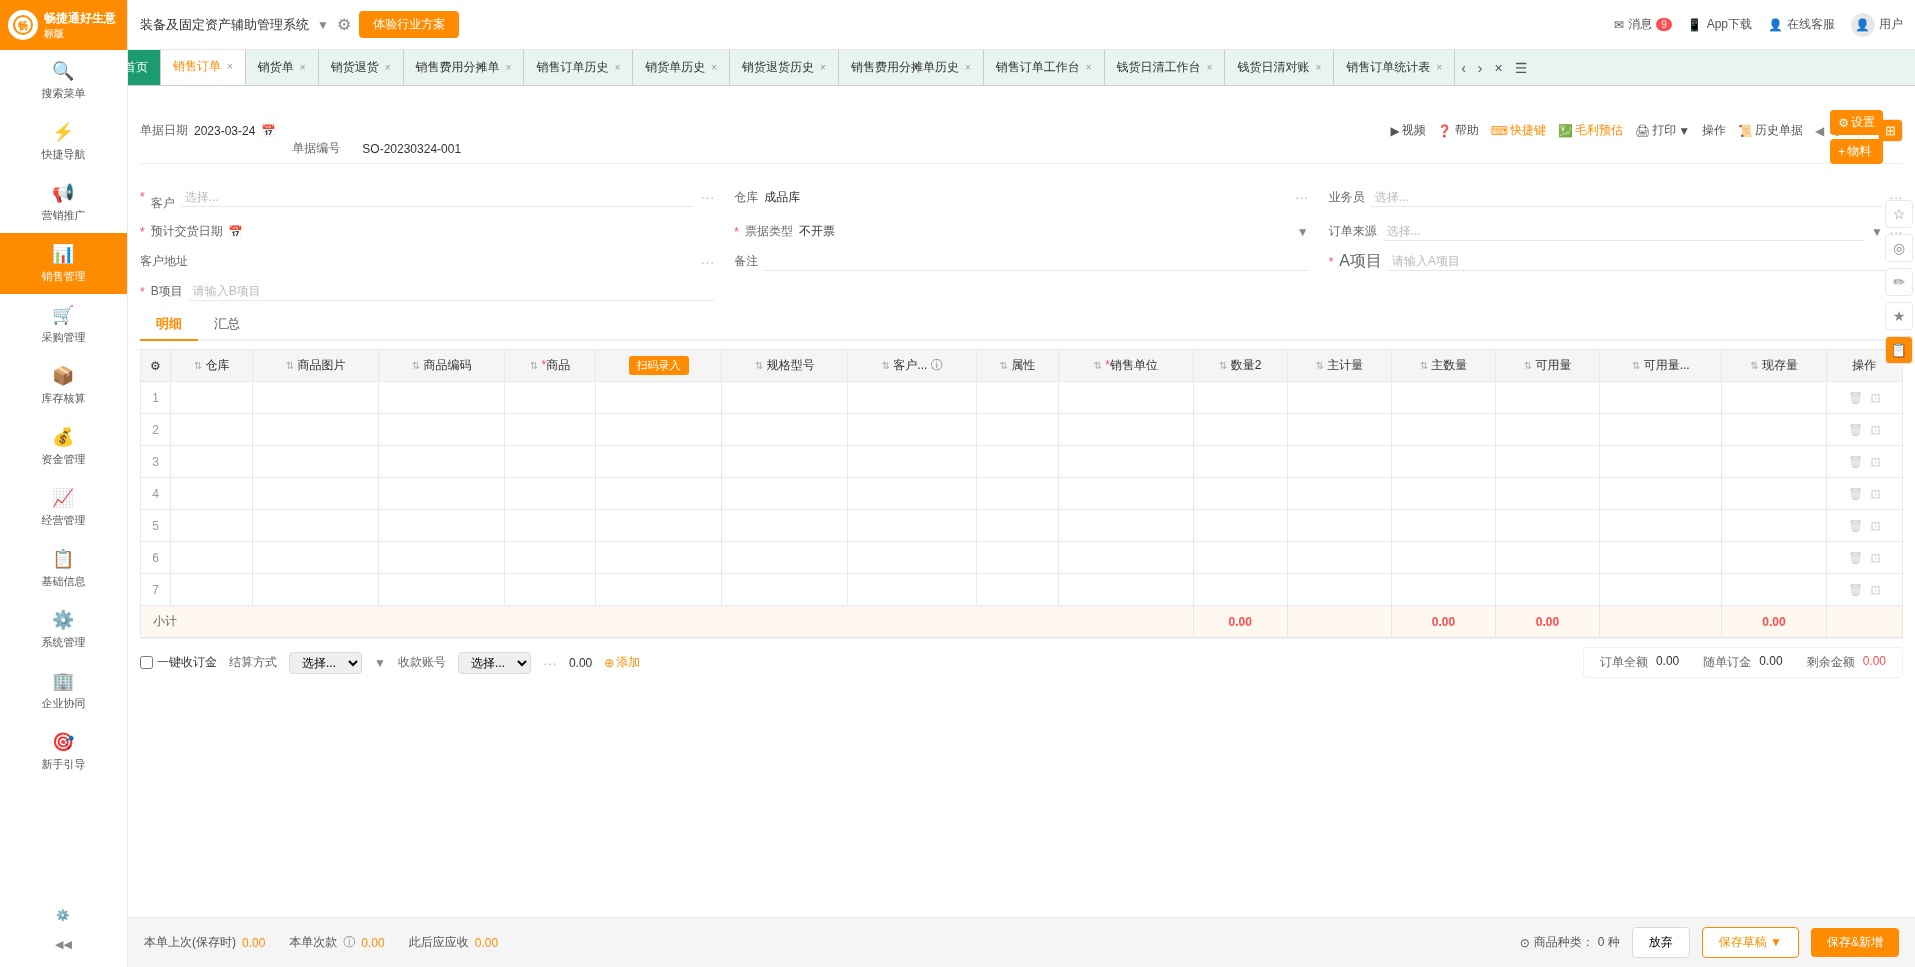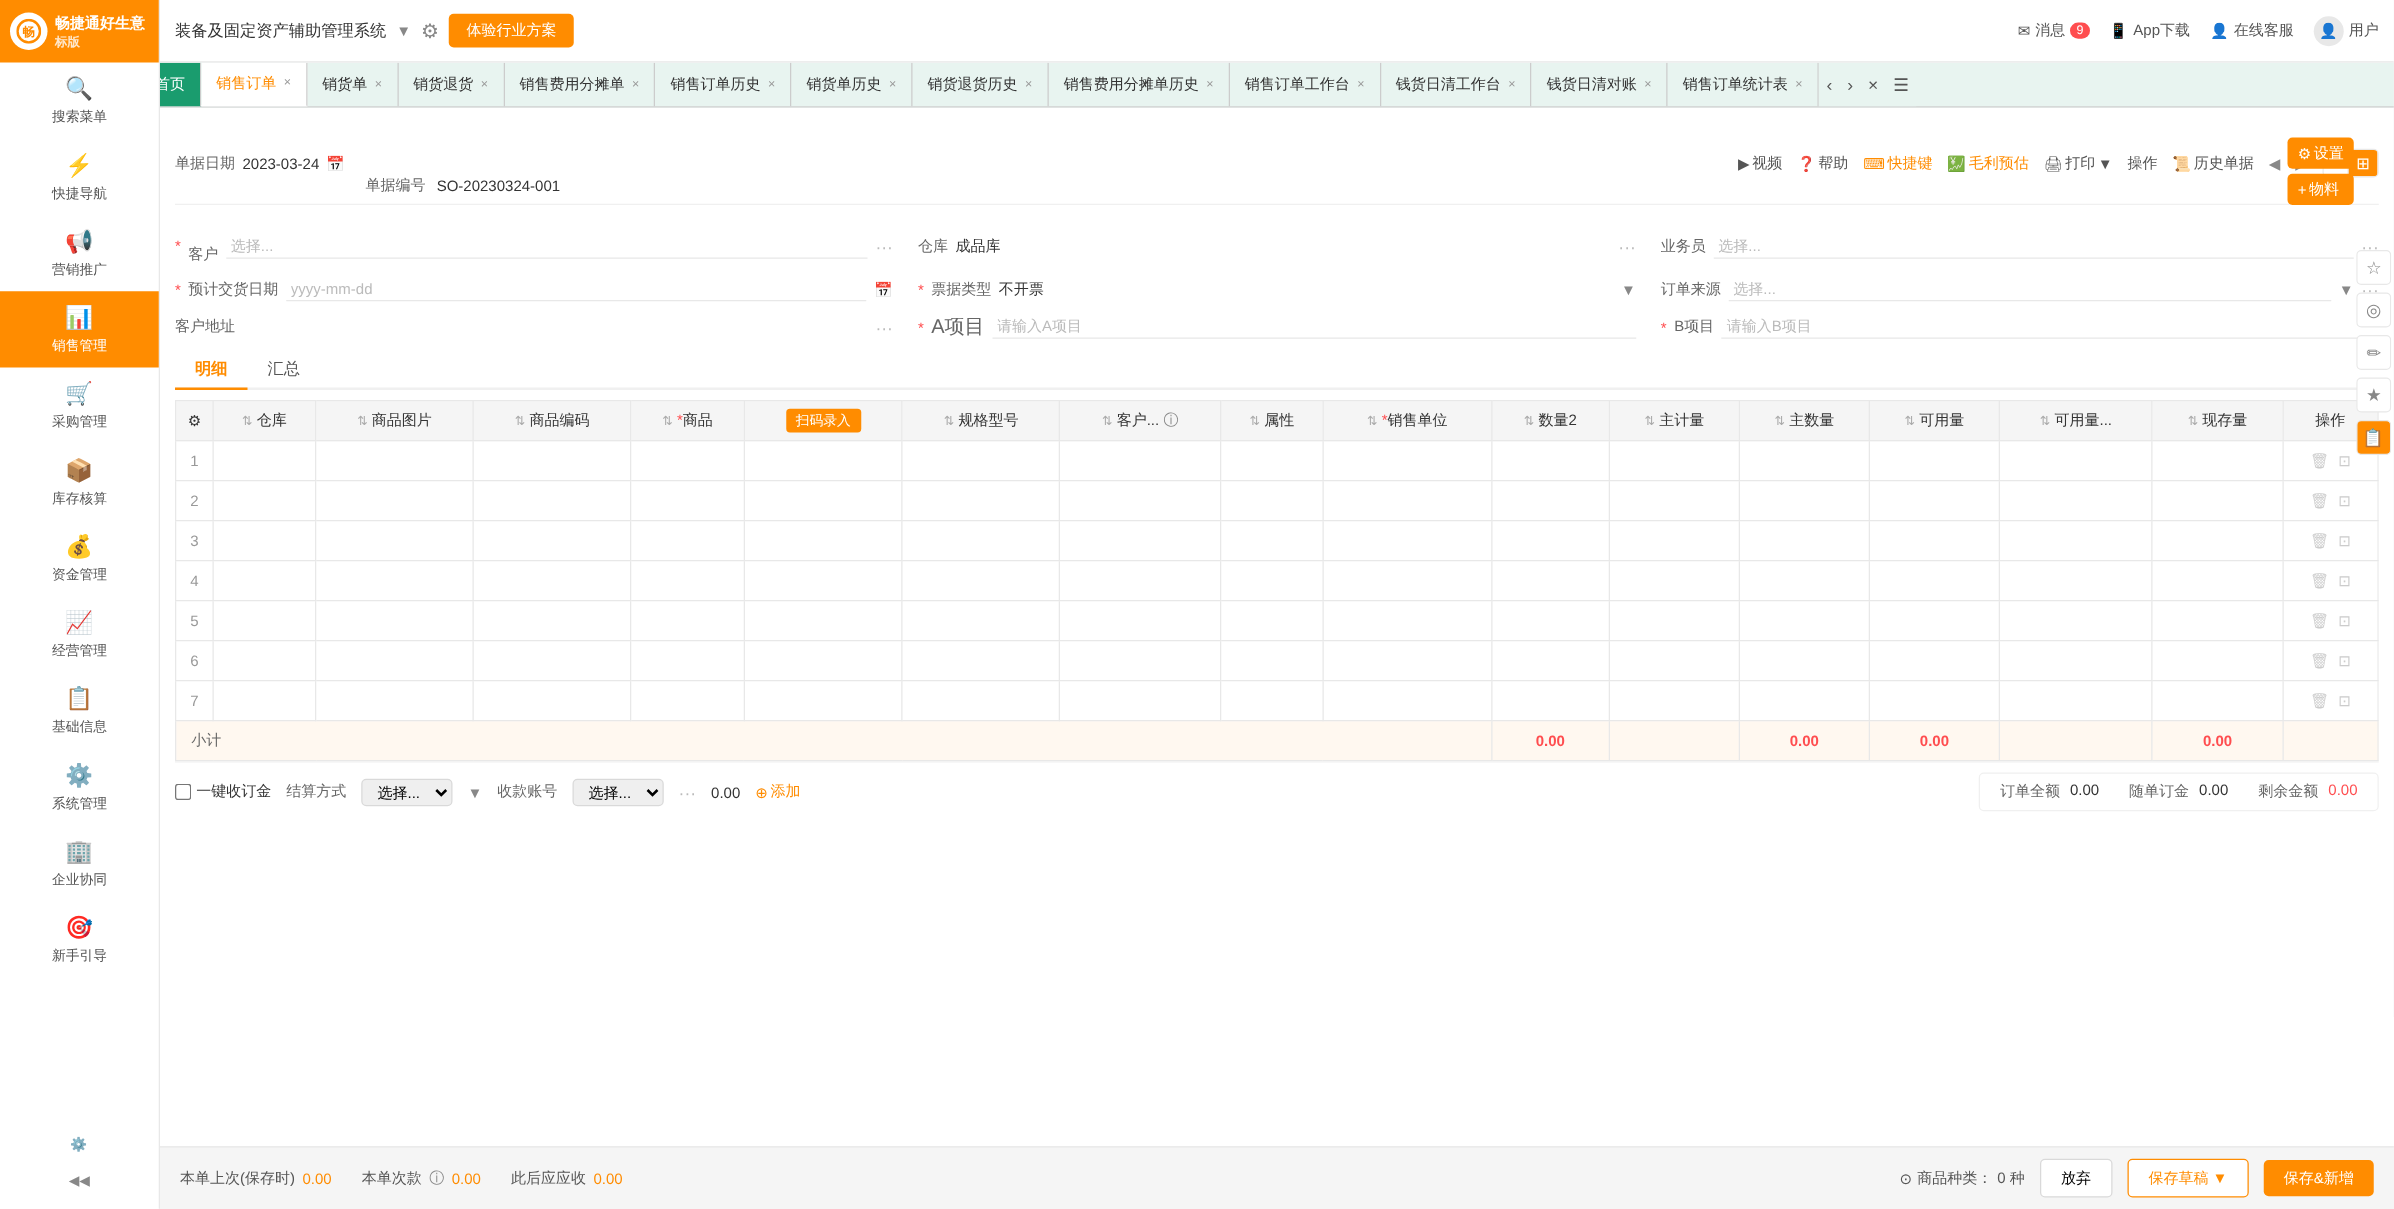--- a/index.html
+++ b/index.html
@@ -231,21 +231,21 @@
 </div>
 
 <div class="main-content">
 
   <div style="display:flex;align-items:center;gap:16px;padding:6px 0;border-bottom:1px solid #f0f0f0;margin-bottom:10px;justify-content:flex-end;">
     <div style="display:flex;align-items:center;gap:6px;">
       <span style="color:#666;font-size:12px;">单据日期</span>
       <span style="color:#333;font-size:12px;">2023-03-24</span>
       <span style="color:#888;cursor:pointer;">📅</span>
     </div>
-    <div style="display:flex;align-items:center;gap:9px;margin-top:36px;">
+    <div style="display:flex;align-items:center;gap:22px;margin-top:36px;">
       <span style="color:#666;font-size:12px;">单据编号</span>
       <span style="color:#333;font-size:12px;">SO-20230324-001</span>
     </div>
     <div style="margin-left:auto;display:flex;align-items:center;gap:12px;">
       <span style="color:#555;font-size:12px;cursor:pointer;display:flex;align-items:center;gap:2px;">
         <span>▶</span>
         <span>视频</span>
       </span>
       <span style="color:#555;font-size:12px;cursor:pointer;display:flex;align-items:center;gap:2px;">
         <span>❓</span>
@@ -307,40 +307,43 @@
     </div>
     <div style="display:flex;align-items:center;gap:6px;">
       <span style="color:#666;font-size:12px;">业务员</span>
       <input type="text" class="field-input" placeholder="选择..." style="flex: 1 1 0%; border-top: none; border-right: none; border-left: none; border-image: initial; border-bottom: 1px solid rgb(232, 232, 232); padding: 2px 4px; font-size: 12px; outline: none;">
       <span class="more-btn">···</span>
     </div>
 
     <div style="display:flex;align-items:center;gap:6px;">
       <span style="color:#ff4d4f;font-size:12px;">*</span>
       <span style="color:#666;font-size:12px;">预计交货日期</span>
-      <input type="text" class="field-input" placeholder="yyyy-mm-dd" style="flex: 1 1 0%; border-top: none; border-right: none; border-left: none; border-image: initial; border-bottom: 1px solid rgb(232, 232, 232); padding: 2px 4px; font-size: 12px; outline: none;">
       <span style="color:#888;cursor:pointer;">📅</span>
     </div>
     <div style="display:flex;align-items:center;gap:6px;">
       <span style="color:#ff4d4f;font-size:12px;">*</span>
       <span style="color:#666;font-size:12px;">票据类型</span>
       <span style="color:#333;font-size:12px;flex:1;">不开票</span>
       <span style="color:#888;cursor:pointer;">▼</span>
     </div>
     <div style="display:flex;align-items:center;gap:6px;">
       <span style="color:#666;font-size:12px;">订单来源</span>
       <input type="text" class="field-input" placeholder="选择..." style="flex: 1 1 0%; border-top: none; border-right: none; border-left: none; border-image: initial; border-bottom: 1px solid rgb(232, 232, 232); padding: 2px 4px; font-size: 12px; outline: none;">
       <span style="color:#888;cursor:pointer;">▼</span>
       <span class="more-btn">···</span>
     </div>
 
     <div style="display:flex;align-items:center;gap:6px;">
       <span style="color:#666;font-size:12px;">客户地址</span>
       <span style="flex:1;"></span>
       <span class="more-btn">···</span>
+    </div>
+    <div style="display:flex;align-items:center;gap:6px;">
+      <span style="color:#666;font-size:12px;">备注</span>
+      <input type="text" class="field-input" style="flex: 1 1 0%; border-top: none; border-right: none; border-left: none; border-image: initial; border-bottom: 1px solid rgb(232, 232, 232); padding: 2px 4px; font-size: 12px; outline: none;">
     </div>
     <div style="display:flex;align-items:center;gap:6px;">
       <span style="color:#ff4d4f;font-size:12px;">*</span>
       <span style="color:#666;font-size:16px;">A项目</span>
       <input type="text" class="field-input" placeholder="请输入A项目" style="flex: 1 1 0%; border-top: none; border-right: none; border-left: none; border-image: initial; border-bottom: 1px solid rgb(232, 232, 232); padding: 2px 4px; font-size: 12px; outline: none;">
     </div>
 
     <div style="display:flex;align-items:center;gap:6px;">
       <span style="color:#ff4d4f;font-size:12px;">*</span>
       <span style="color:#666;font-size:12px;">B项目</span>

